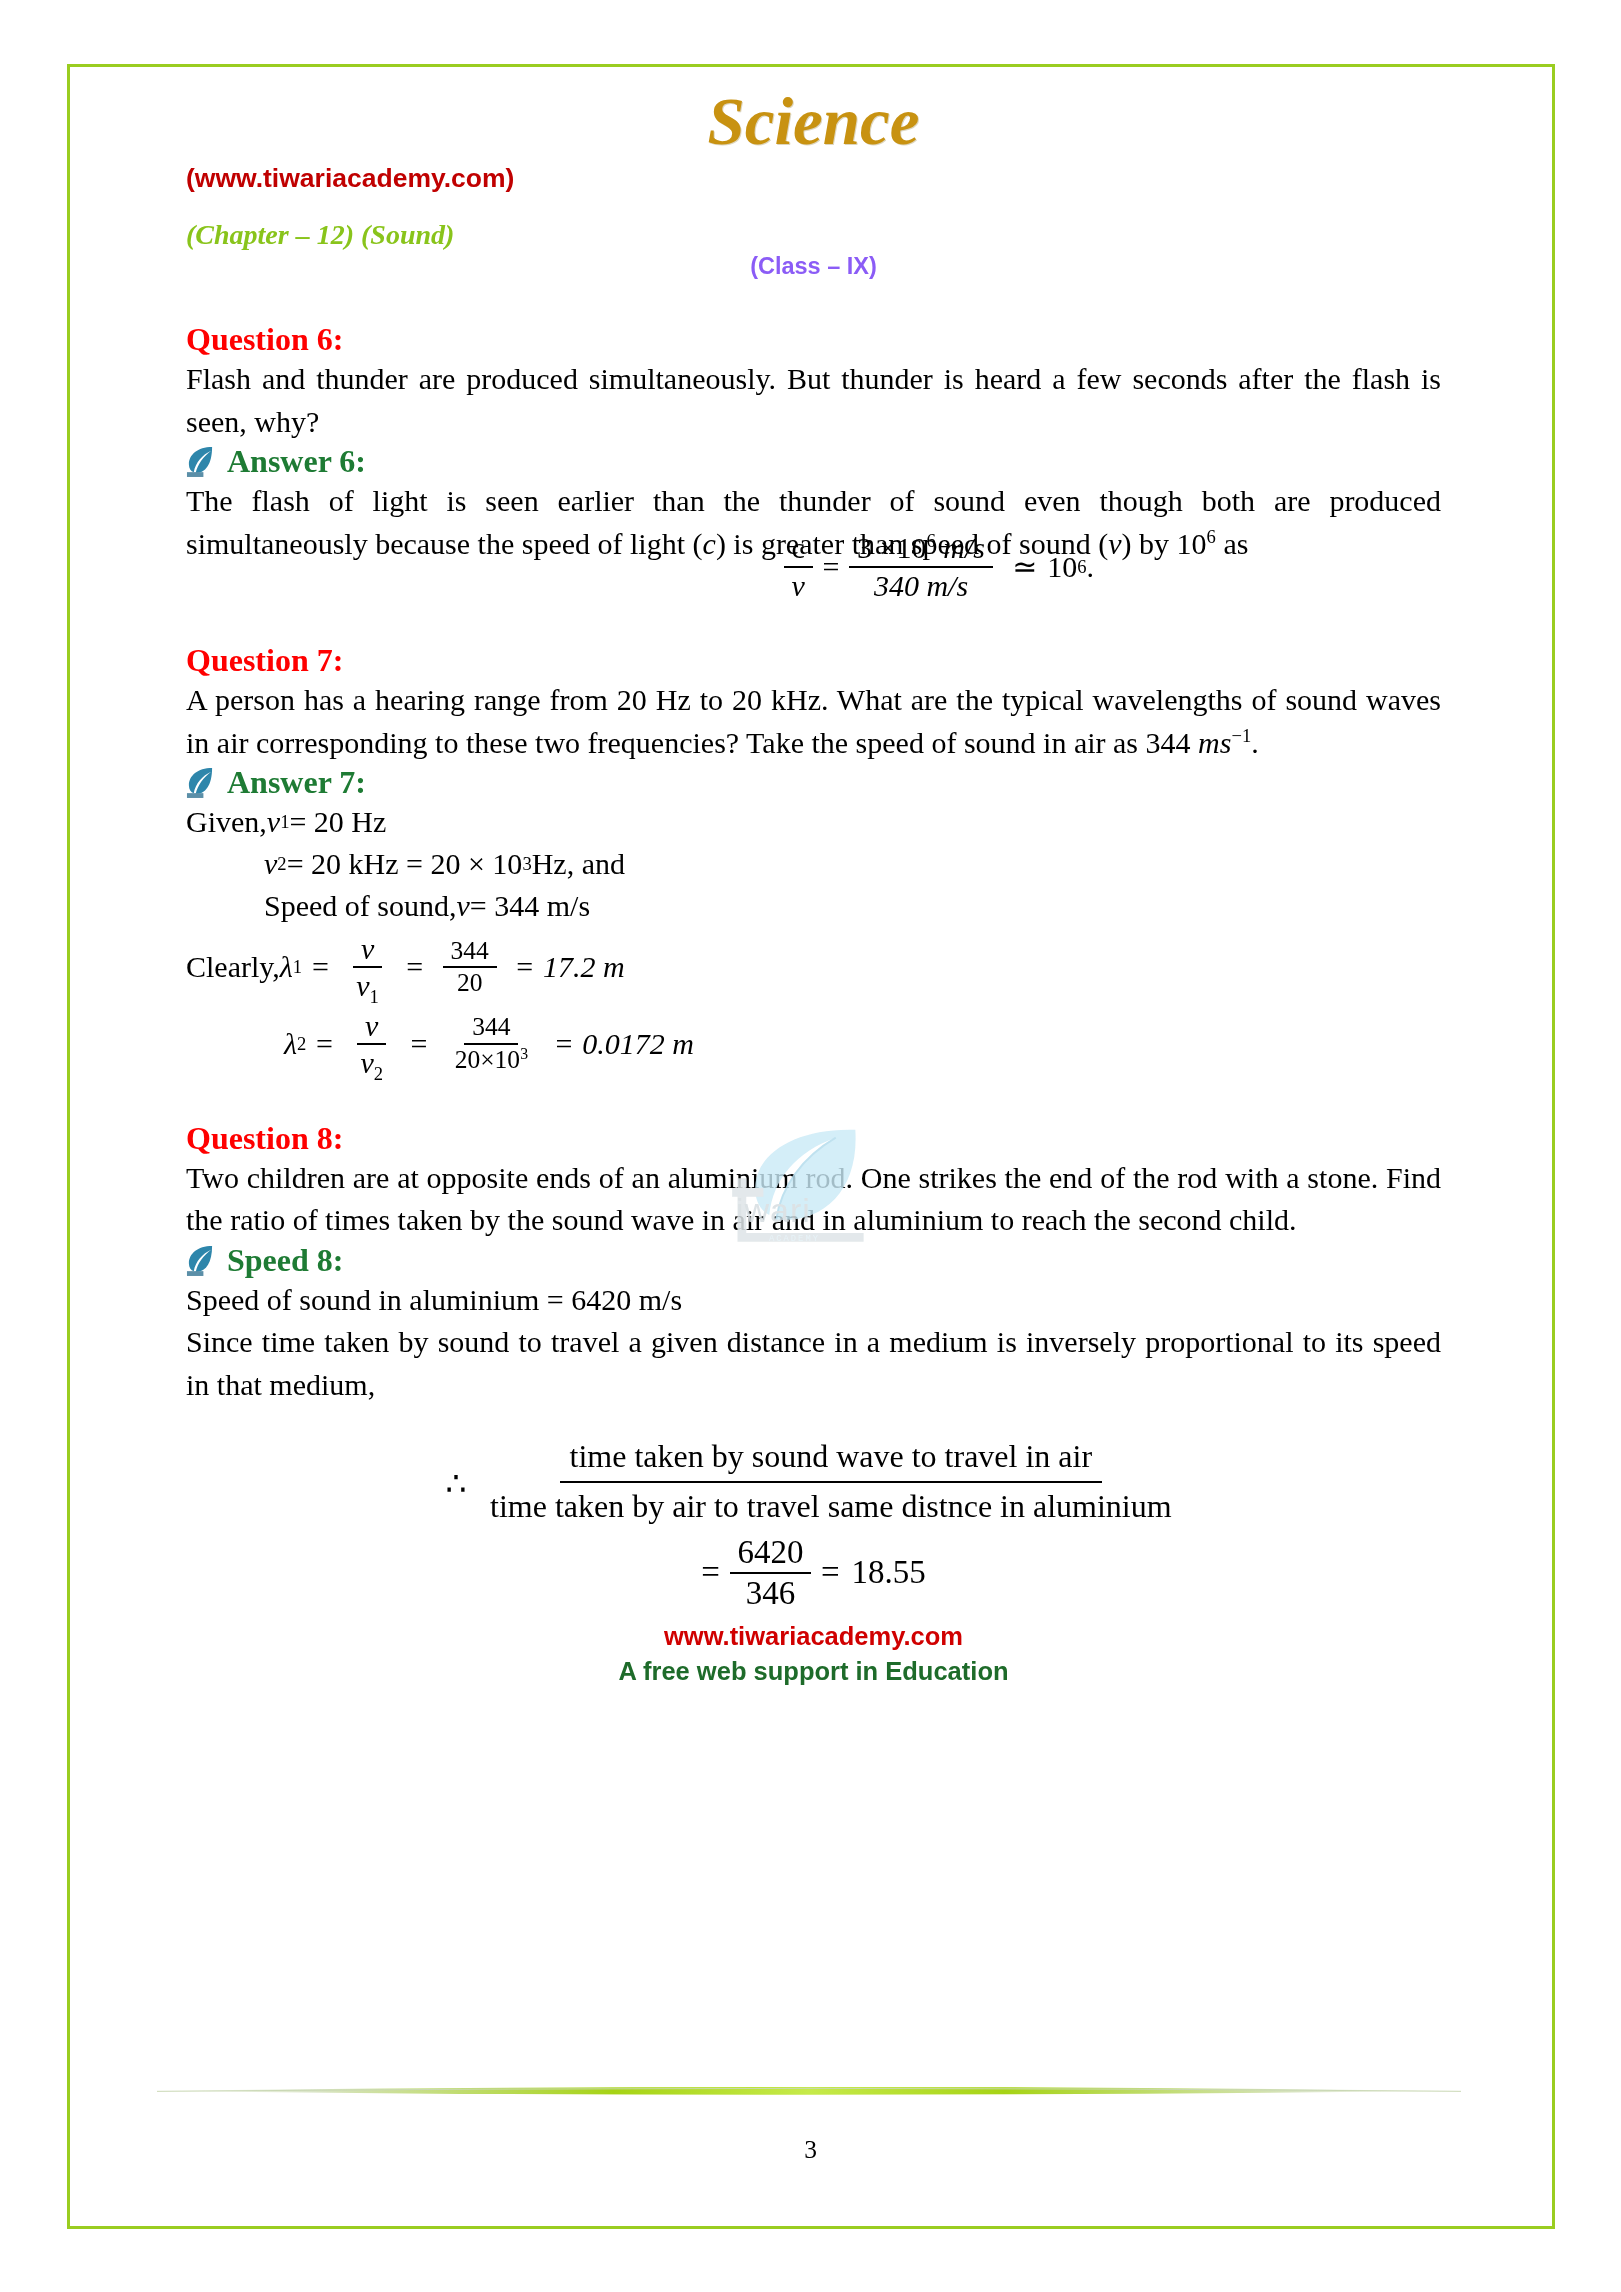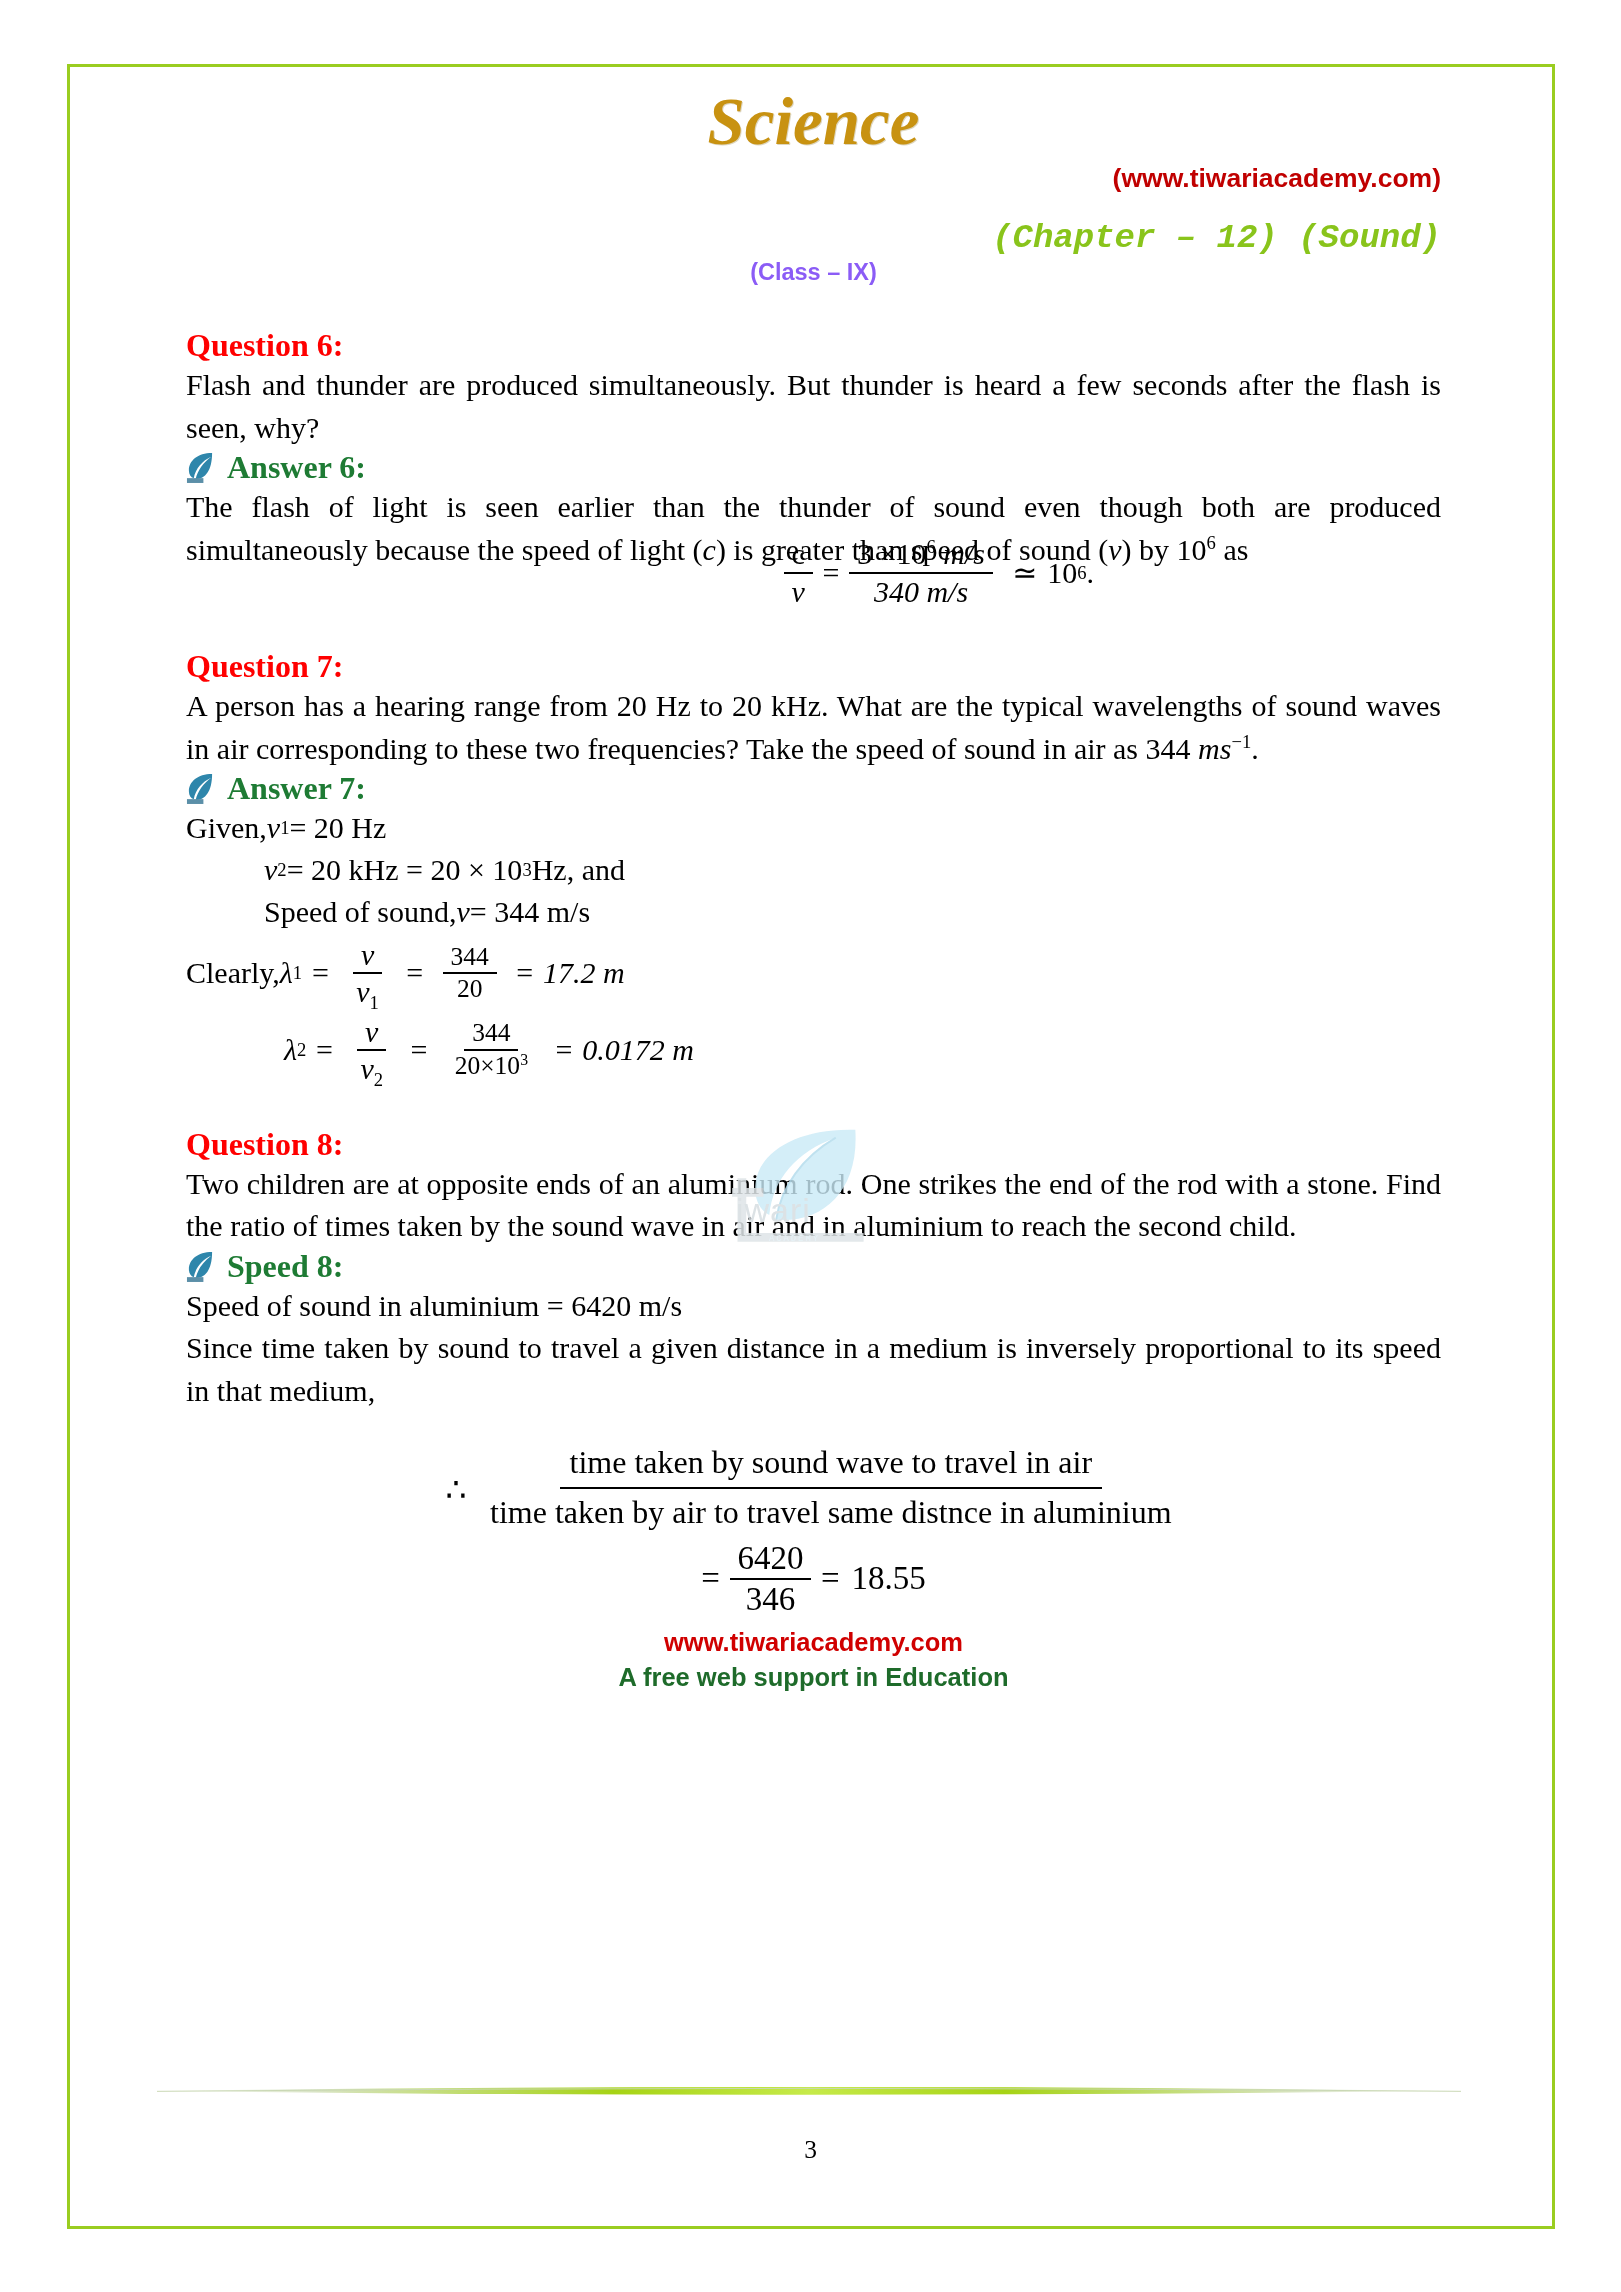--- a/index.html
+++ b/index.html
@@ -51,33 +51,33 @@
     font-style: italic;
     font-weight: bold;
     font-size: 67px;
     color: #C89211;
     letter-spacing: 0px;
     line-height: 1.0;
     margin: 0 0 5.9px 0;
     text-shadow: 1px 1px 0 rgba(120,90,0,0.25);
   }
   .doc-site {
-    text-align: right;
+    text-align: left;
     font-family: "Liberation Sans", sans-serif;
     font-weight: bold;
     font-size: 26.5px;
     color: #C00000;
     margin: 7.8px 0 0 0;
   }
   .doc-chapter {
-    text-align: right;
-    font-family: Liberation Mono, monospace;
+    text-align: left;
+    font-family: Liberation Serif, serif;
     font-style: italic;
     font-weight: bold;
-    font-size: 34px;
+    font-size: 28px;
     color: #89C41B;
     margin: 25.5px 0 0 0;
   }
   .doc-class {
     text-align: center;
     font-family: "Liberation Sans", sans-serif;
     font-weight: bold;
     font-size: 23.5px;
     color: #8b5cf6;
     margin: 2px 0 0 0;

